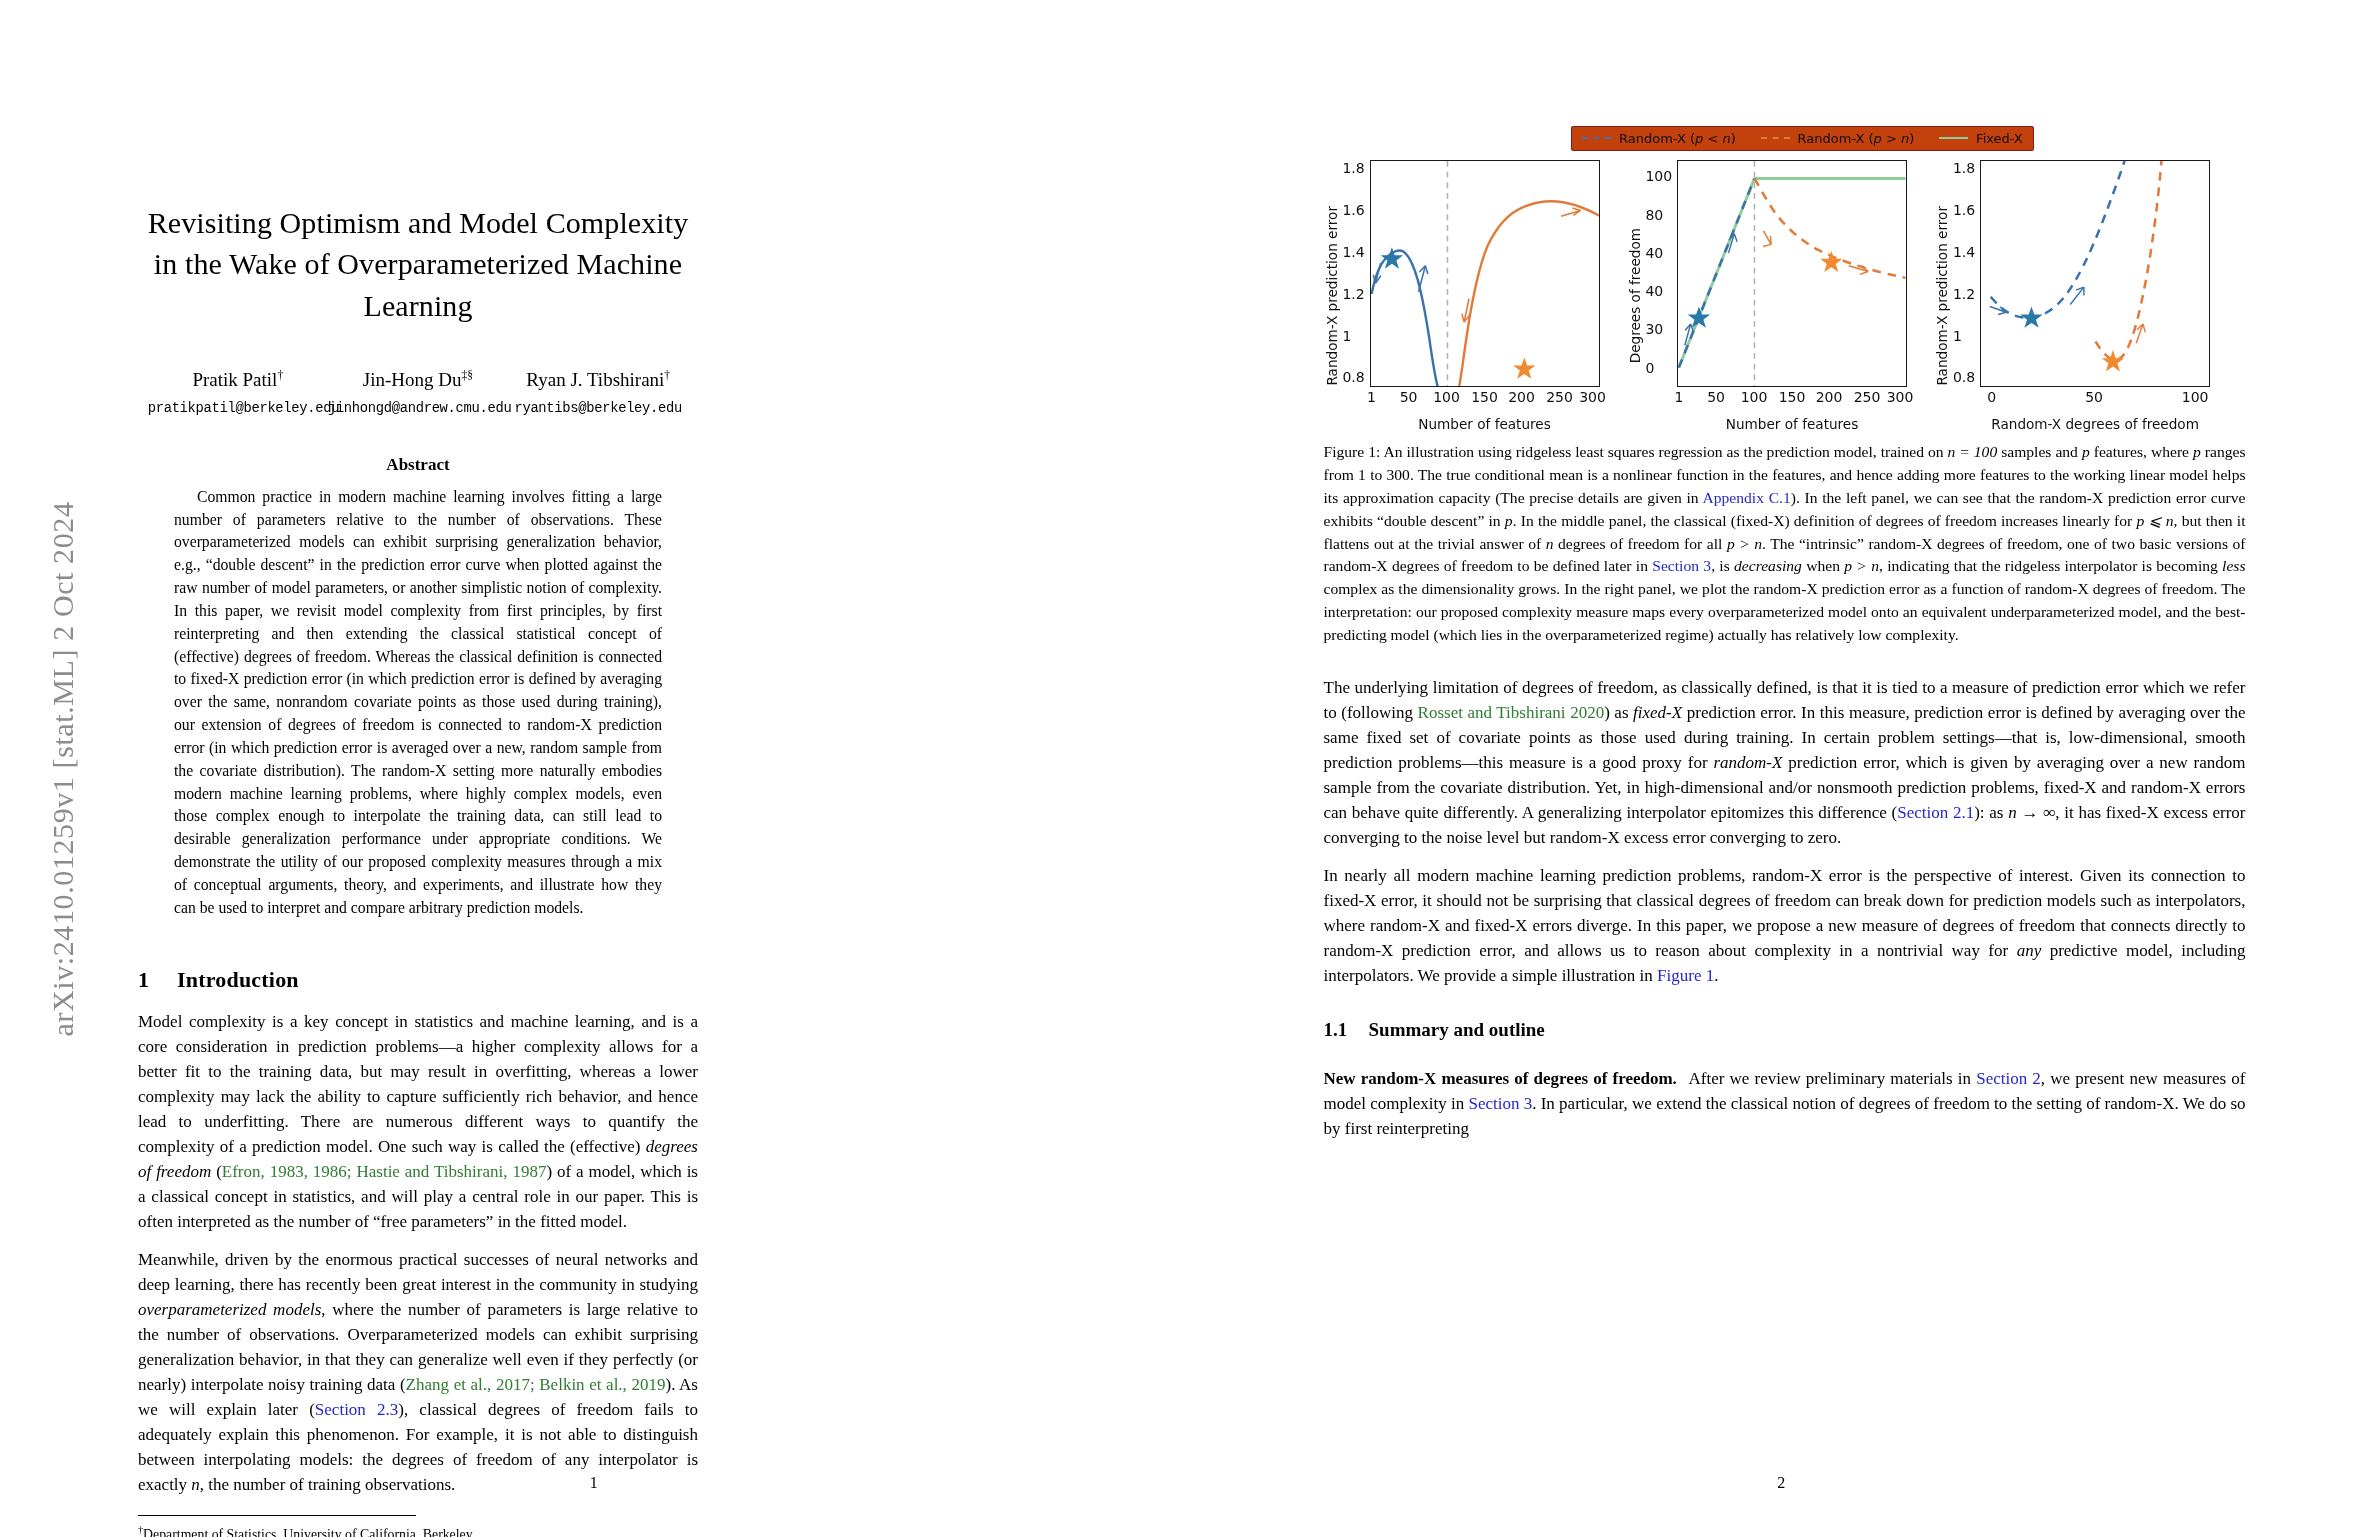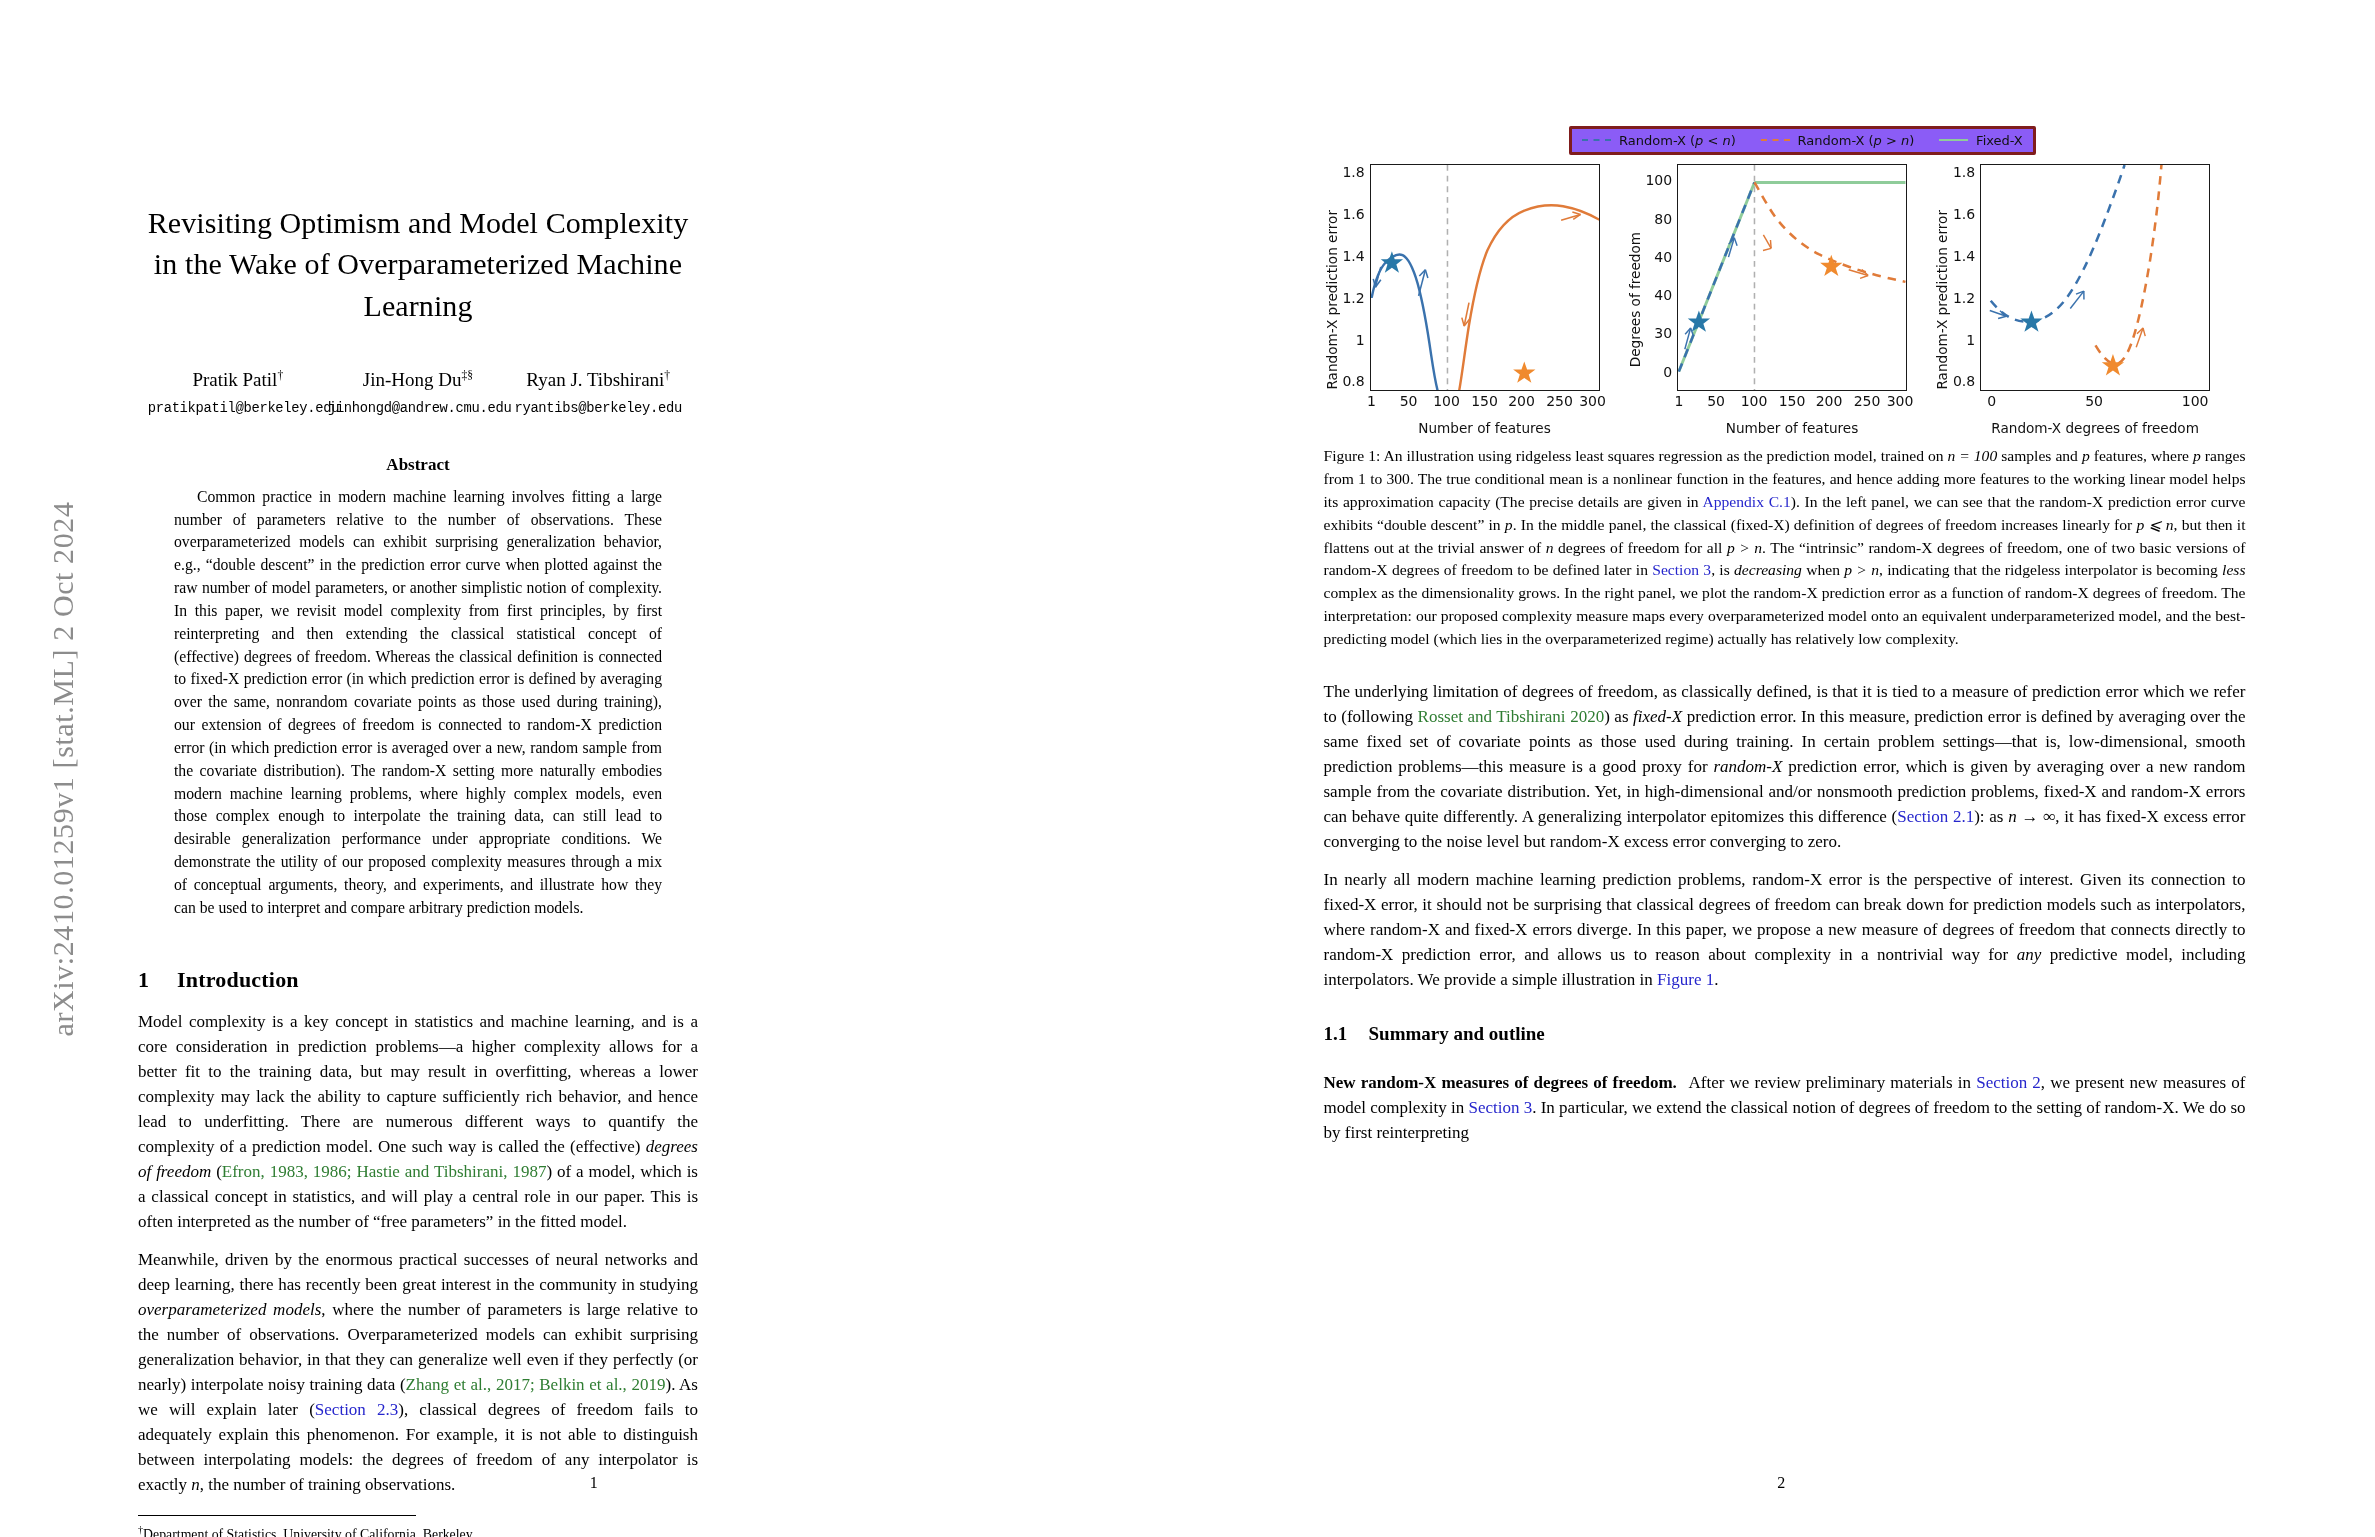--- a/index.html
+++ b/index.html
@@ -156,23 +156,23 @@
 
   .legend-row {
     display: flex;
     justify-content: center;
     margin-bottom: 9.7px;
   }
   .legend-box {
     display: flex;
     align-items: center;
     gap: 25px;
-    border: 3px solid #7f1d1d;
+    border: 1px solid #7f1d1d;
     border-radius: 1.9px;
-    background: #8b5cf6;
+    background: #c2410c;
     padding: 3.9px 10.7px;
     margin-left: 36px;
   }
   .legend-item { display: flex; align-items: center; gap: 7.8px; }
   .legend-swatch { width: 29px; height: 0; border-top-width: 2.5px; }
   .legend-label {
     font-family: "DejaVu Sans", sans-serif;
     font-size: 13px;
     color: #111;
     white-space: nowrap;
@@ -191,21 +191,20 @@
     transform: rotate(180deg);
     text-align: center;
     white-space: nowrap;
     align-self: center;
     margin-right: 2.9px;
   }
   .ytick-col {
     display: flex;
     flex-direction: column;
     justify-content: space-between;
-    align-items: flex-end;
     font-family: "DejaVu Sans", sans-serif;
     font-size: 14px;
     color: #111;
     padding-right: 4.9px;
     box-sizing: border-box;
   }
   .axes {
     position: relative;
     border: 1.1px solid #1a1a1a;
     background: #fff;

